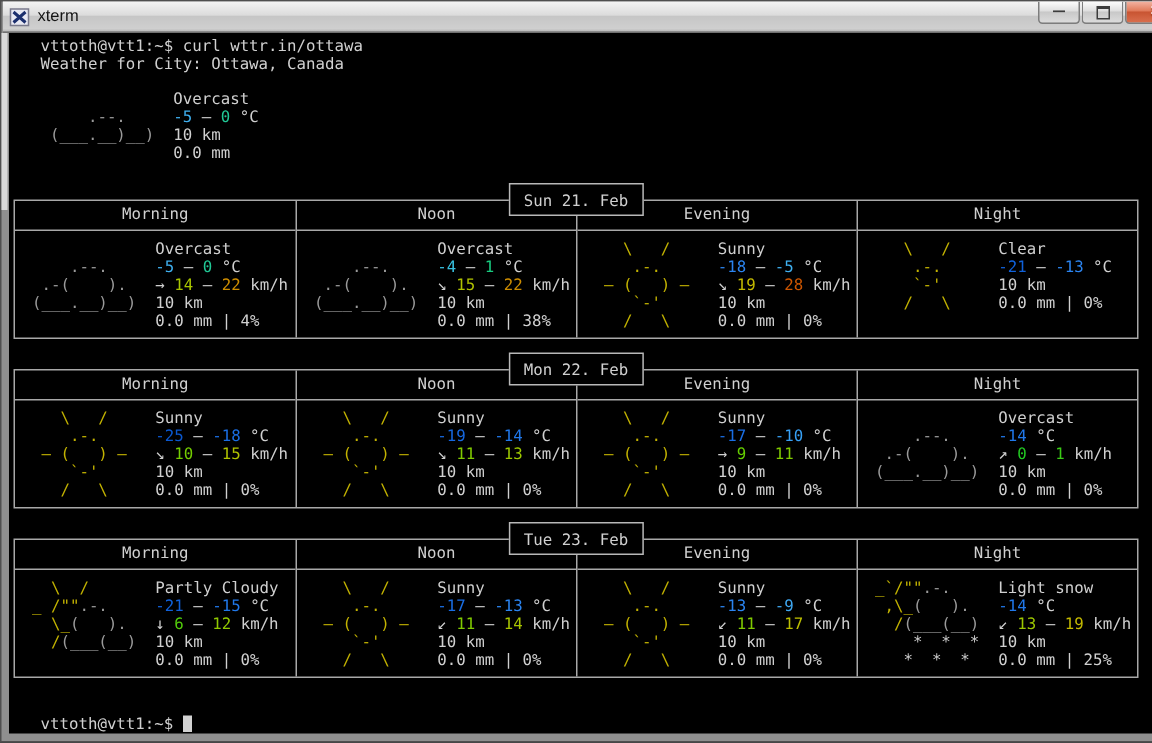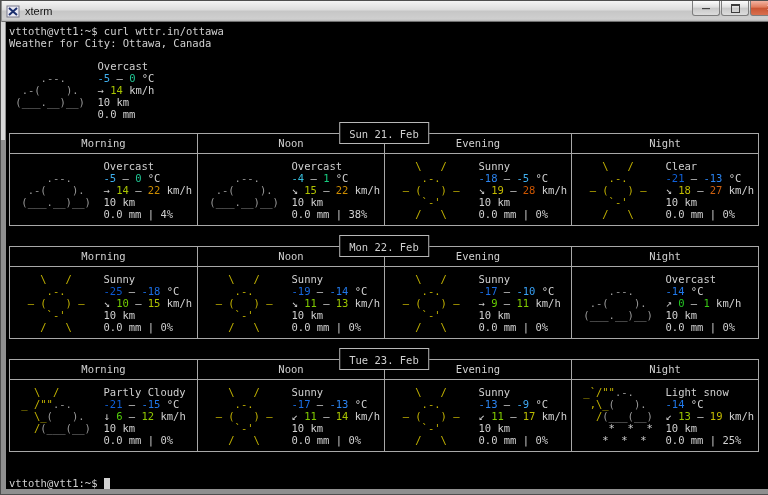--- a/index.html
+++ b/index.html
@@ -17,21 +17,21 @@
     background:linear-gradient(180deg,#fdfdfd,#dedede 45%,#c8c8c8 50%,#dcdcdc);}
   .wbtn .g{font:bold 9px "DejaVu Sans",sans-serif;color:#3c3c3c;line-height:9px;}
   .wbtn.close{width:40px;background:linear-gradient(180deg,#f2b3a2,#e07a5a 45%,#c85432 50%,#d96f4e);}
   .wbtn.close .g{color:#fff;text-shadow:0 1px 1px #802e12;}
   .max-sq{width:7px;height:6px;border:1px solid #3c3c3c;border-top:2px solid #3c3c3c;display:inline-block;}
   
   .client{position:absolute;left:5px;right:5px;top:21px;bottom:5px;background:#000;overflow:hidden;}
   .scroll-thumb{position:absolute;left:0;top:21px;width:4px;height:118px;background:#d9d9d9;z-index:6;}
   .t{margin:0;font-family:"DejaVu Sans Mono",monospace;font-size:10.5px;line-height:12px;
      color:#d0d0d0;white-space:pre;}
-  .abs{position:absolute;}
+  .abs{position:absolute;margin-left:18px;}
   .cursor{display:inline-block;width:6px;height:11px;background:#d2d2d2;vertical-align:-2px;}
   
   .day-table{position:absolute;left:3px;width:750px;height:93px;}
   .grid{position:absolute;inset:0;border:1px solid #a8a8a8;display:grid;grid-template-columns:1fr 1fr 1fr 1fr;box-sizing:border-box;}
   .col{min-width:0;}
   .col + .col{border-left:1px solid #a8a8a8;}
   .col-header{height:19px;line-height:19px;border-bottom:1px solid #a8a8a8;text-align:center;}
   .cell{padding:6px 0 0 5px;}
   .cell-line,.cur-line{height:12px;}
   .date-box{position:absolute;top:-11px;left:50%;transform:translateX(-50%);
@@ -64,21 +64,20 @@
       </div>
     </div>
 
     <div class="client">
       <pre class="t abs" style="left:3px;top:3px">vttoth@vtt1:~$ curl wttr.in/ottawa</pre>
       <pre class="t abs" style="left:3px;top:15px">Weather for City: Ottawa, Canada</pre>
 
       <div class="abs" id="current-block" style="left:3px;top:38px">
         <pre class="t cur-line"><span>             </span><span> </span><span>Overcast</span></pre>
         <pre class="t cur-line"><span style="color: rgb(154, 154, 154);">     .--.    </span><span> </span><span style="color: rgb(63, 176, 240);">-5</span><span> – </span><span style="color: rgb(32, 200, 149);">0</span><span> °C</span></pre>
-        <pre class="t cur-line"><span style="color: rgb(154, 154, 154);">  .-(    ).  </span><span> </span><span>→ </span><span style="color: rgb(168, 196, 0);">14</span><span> km/h</span></pre>
         <pre class="t cur-line"><span style="color: rgb(154, 154, 154);"> (___.__)__) </span><span> </span><span>10 km</span></pre>
         <pre class="t cur-line"><span>             </span><span> </span><span>0.0 mm</span></pre>
       </div>
 
       <div id="days">
   <div class="day-table" style="top: 111px;">
     <div class="date-box">
       <span class="t date-label">Sun 21. Feb</span>
     </div>
     <div class="grid">
@@ -110,21 +109,20 @@
           <pre class="t cell-line"><span style="color: rgb(194, 178, 0);">  – (   ) –  </span><span> </span><span>↘ </span><span style="color: rgb(196, 186, 0);">19</span><span> – </span><span style="color: rgb(204, 85, 0);">28</span><span> km/h</span></pre>
           <pre class="t cell-line"><span style="color: rgb(194, 178, 0);">     `-'     </span><span> </span><span>10 km</span></pre>
           <pre class="t cell-line"><span style="color: rgb(194, 178, 0);">    /   \    </span><span> </span><span>0.0 mm | 0%</span></pre>
         </div>
       </div>
       <div class="col">
         <div class="t col-header">Night</div>
         <div class="cell">
           <pre class="t cell-line"><span style="color: rgb(194, 178, 0);">    \   /    </span><span> </span><span>Clear</span></pre>
           <pre class="t cell-line"><span style="color: rgb(194, 178, 0);">     .-.     </span><span> </span><span style="color: rgb(16, 97, 218);">-21</span><span> – </span><span style="color: rgb(43, 132, 240);">-13</span><span> °C</span></pre>
-          <pre class="t cell-line"><span style="color: rgb(194, 178, 0);">  – (   ) –  </span><span> </span><span>↘ </span><span style="color: rgb(192, 188, 0);">18</span><span> – </span><span style="color: rgb(204, 96, 16);">27</span><span> km/h</span></pre>
           <pre class="t cell-line"><span style="color: rgb(194, 178, 0);">     `-'     </span><span> </span><span>10 km</span></pre>
           <pre class="t cell-line"><span style="color: rgb(194, 178, 0);">    /   \    </span><span> </span><span>0.0 mm | 0%</span></pre>
         </div>
       </div>
     </div>
   </div>
 
   <div class="day-table" style="top: 224px;">
     <div class="date-box">
       <span class="t date-label">Mon 22. Feb</span>

